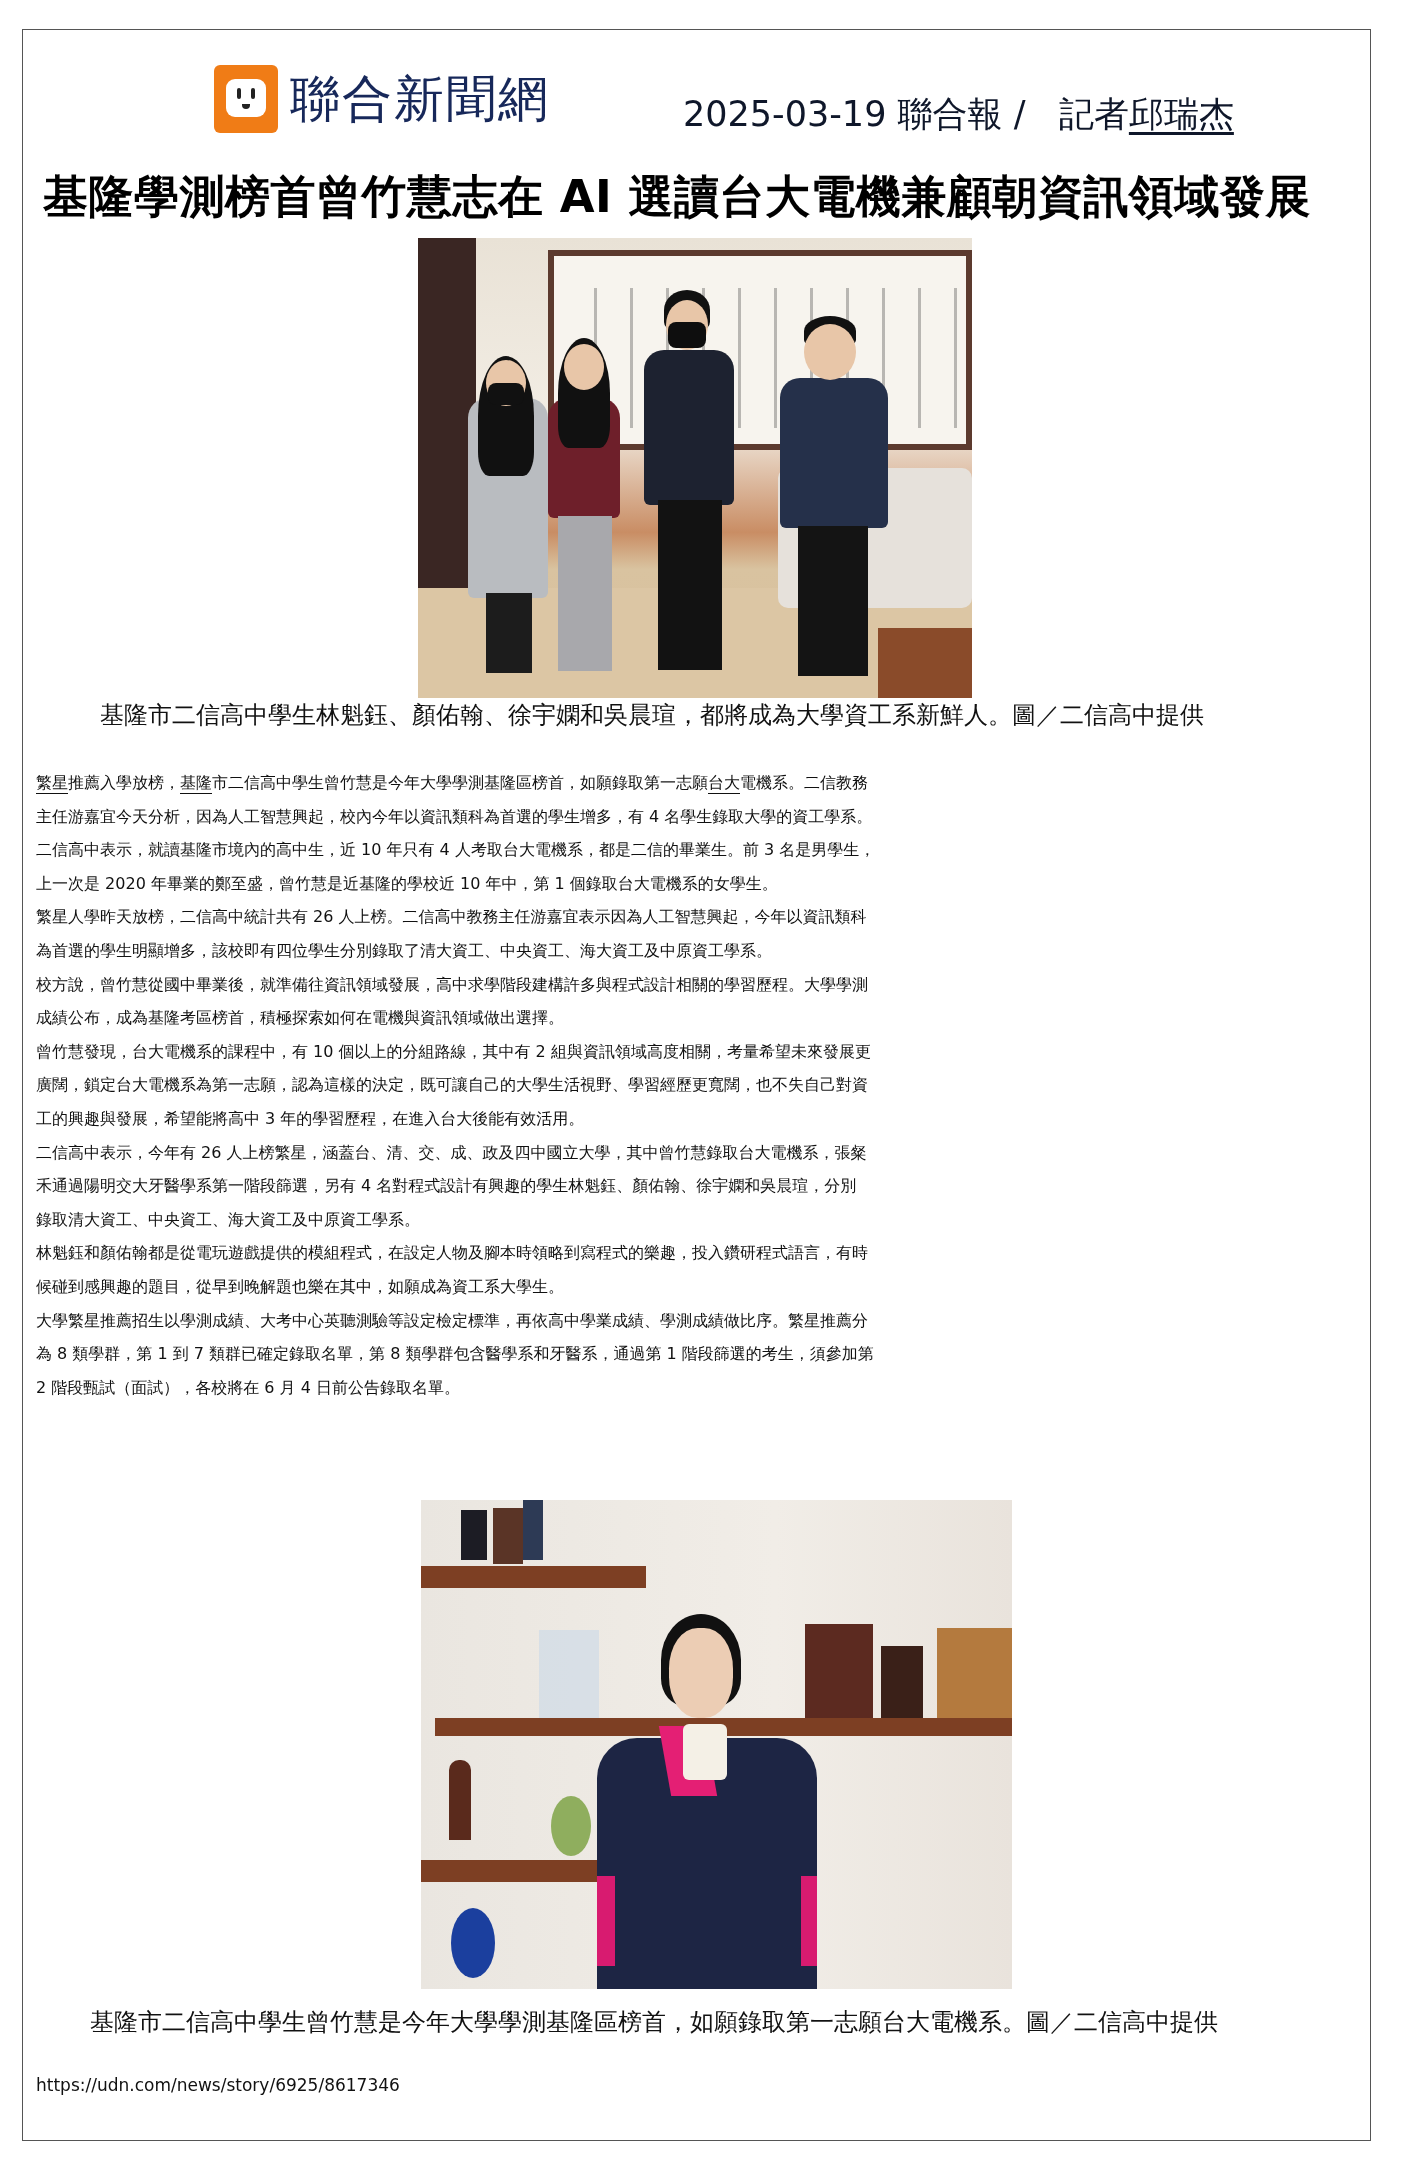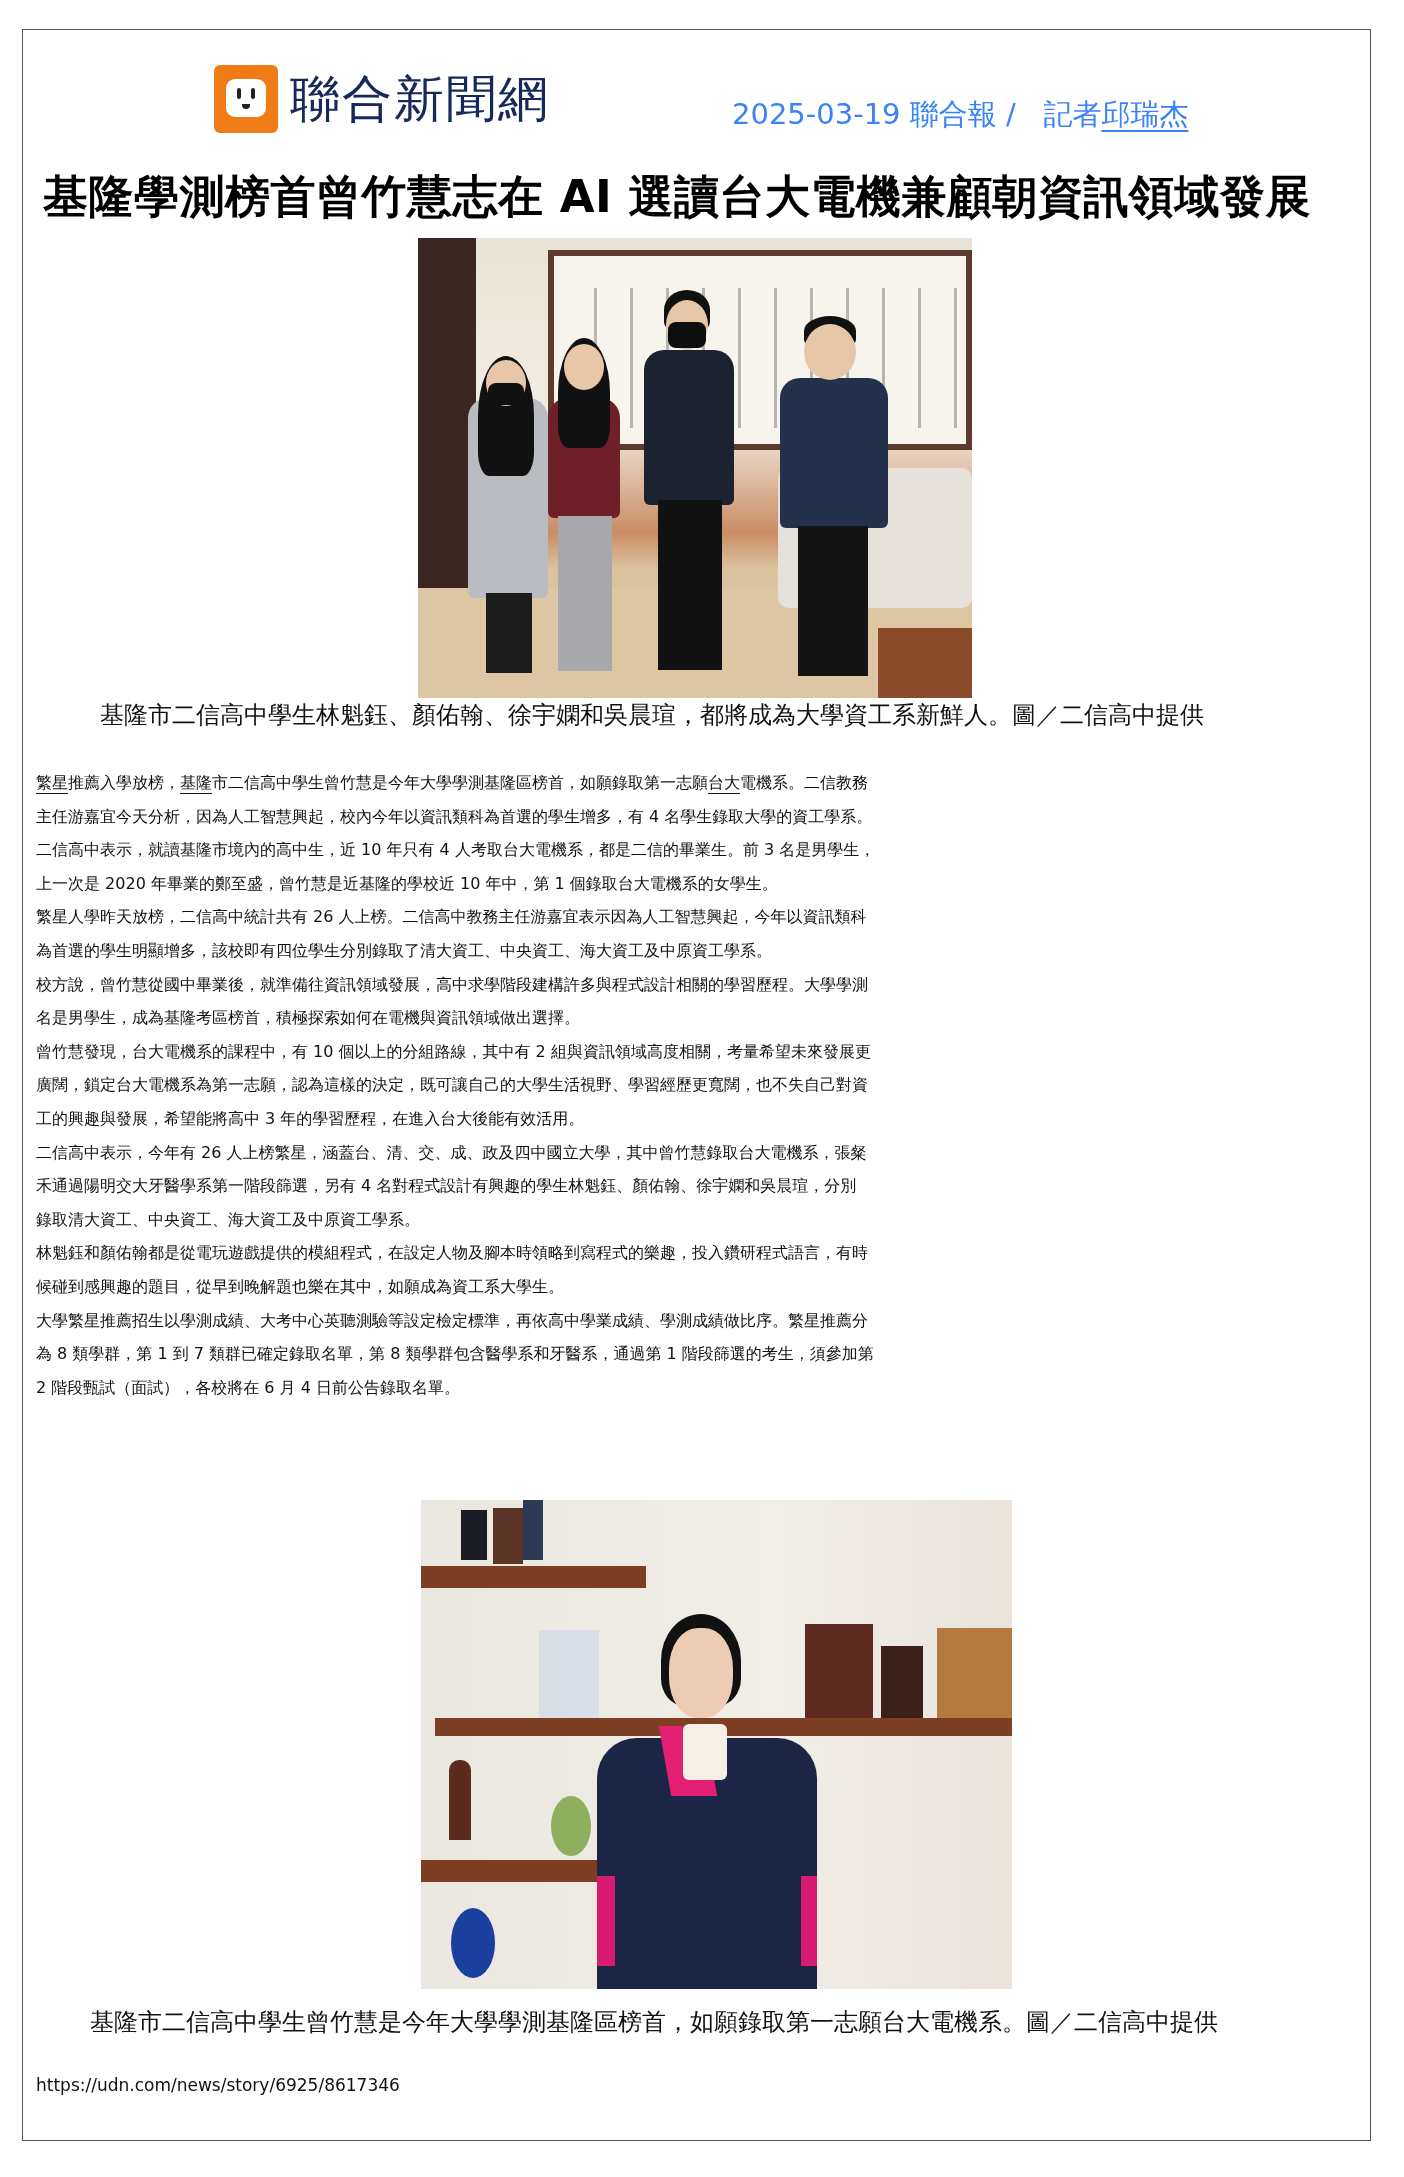--- a/index.html
+++ b/index.html
@@ -25,22 +25,22 @@
   }
   .logo-face .eye { position: absolute; top: 9px; width: 4px; height: 11px; background: #222; border-radius: 2px; }
   .logo-face .eye.l { left: 11px; }
   .logo-face .eye.r { left: 25px; }
   .logo-face .mouth { position: absolute; left: 16px; top: 25px; width: 8px; height: 5px; background: #222; border-radius: 0 0 4px 4px; }
   .logo-text {
     margin-left: 12px; font-size: 50px; color: #17285a; letter-spacing: 2px;
     line-height: 1; font-weight: normal;
   }
   .dateline {
-    position: absolute; left: 732px; top: 92px; font-size: 29px; line-height: 44px;
-    color: #3b82f6; white-space: nowrap;
+    position: absolute; left: 683px; top: 92px; font-size: 35px; line-height: 44px;
+    color: #0f172a; white-space: nowrap;
   }
   .dateline .reporter { text-decoration: underline; text-underline-offset: 6px; }
   .title {
     position: absolute; left: 43px; top: 168px; width: 1310px;
     font-size: 45px; font-weight: bold; line-height: 58px; white-space: nowrap;
     color: #000000; letter-spacing: 0.5px;
   }
   .photo {
     position: absolute; overflow: hidden;
   }
@@ -138,21 +138,21 @@
 <div class="caption caption1">基隆市二信高中學生林魁鈺、顏佑翰、徐宇嫻和吳晨瑄，都將成為大學資工系新鮮人。圖／二信高中提供</div>
 
 <div class="body" id="article-body">
     <div class="line"><span class="ul">繁星</span><span>推薦入學放榜，</span><span class="ul">基隆</span><span>市二信高中學生曾竹慧是今年大學學測基隆區榜首，如願錄取第一志願</span><span class="ul">台大</span><span>電機系。二信教務</span></div>
     <div class="line"><span>主任游嘉宜今天分析，因為人工智慧興起，校內今年以資訊類科為首選的學生增多，有 4 名學生錄取大學的資工學系。</span></div>
     <div class="line"><span>二信高中表示，就讀基隆市境內的高中生，近 10 年只有 4 人考取台大電機系，都是二信的畢業生。前 3 名是男學生，</span></div>
     <div class="line"><span>上一次是 2020 年畢業的鄭至盛，曾竹慧是近基隆的學校近 10 年中，第 1 個錄取台大電機系的女學生。</span></div>
     <div class="line"><span>繁星人學昨天放榜，二信高中統計共有 26 人上榜。二信高中教務主任游嘉宜表示因為人工智慧興起，今年以資訊類科</span></div>
     <div class="line"><span>為首選的學生明顯增多，該校即有四位學生分別錄取了清大資工、中央資工、海大資工及中原資工學系。</span></div>
     <div class="line"><span>校方說，曾竹慧從國中畢業後，就準備往資訊領域發展，高中求學階段建構許多與程式設計相關的學習歷程。大學學測</span></div>
-    <div class="line"><span>名是男學生，成為基隆考區榜首，積極探索如何在電機與資訊領域做出選擇。</span></div>
+    <div class="line"><span>成績公布，成為基隆考區榜首，積極探索如何在電機與資訊領域做出選擇。</span></div>
     <div class="line"><span>曾竹慧發現，台大電機系的課程中，有 10 個以上的分組路線，其中有 2 組與資訊領域高度相關，考量希望未來發展更</span></div>
     <div class="line"><span>廣闊，鎖定台大電機系為第一志願，認為這樣的決定，既可讓自己的大學生活視野、學習經歷更寬闊，也不失自己對資</span></div>
     <div class="line"><span>工的興趣與發展，希望能將高中 3 年的學習歷程，在進入台大後能有效活用。</span></div>
     <div class="line"><span>二信高中表示，今年有 26 人上榜繁星，涵蓋台、清、交、成、政及四中國立大學，其中曾竹慧錄取台大電機系，張粲</span></div>
     <div class="line"><span>禾通過陽明交大牙醫學系第一階段篩選，另有 4 名對程式設計有興趣的學生林魁鈺、顏佑翰、徐宇嫻和吳晨瑄，分別</span></div>
     <div class="line"><span>錄取清大資工、中央資工、海大資工及中原資工學系。</span></div>
     <div class="line"><span>林魁鈺和顏佑翰都是從電玩遊戲提供的模組程式，在設定人物及腳本時領略到寫程式的樂趣，投入鑽研程式語言，有時</span></div>
     <div class="line"><span>候碰到感興趣的題目，從早到晚解題也樂在其中，如願成為資工系大學生。</span></div>
     <div class="line"><span>大學繁星推薦招生以學測成績、大考中心英聽測驗等設定檢定標準，再依高中學業成績、學測成績做比序。繁星推薦分</span></div>
     <div class="line"><span>為 8 類學群，第 1 到 7 類群已確定錄取名單，第 8 類學群包含醫學系和牙醫系，通過第 1 階段篩選的考生，須參加第</span></div>

